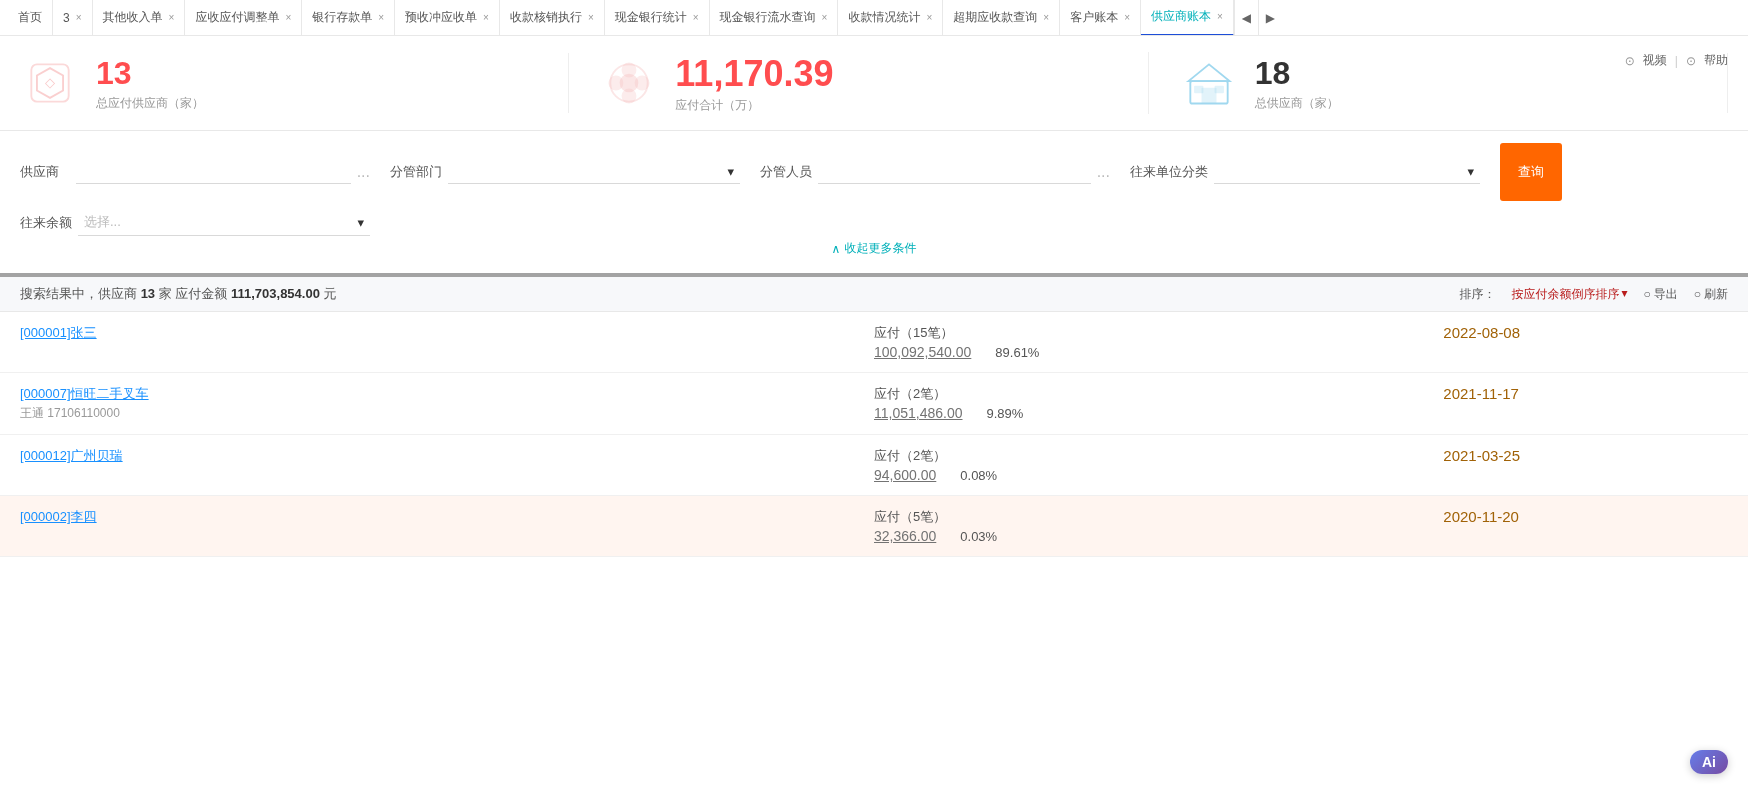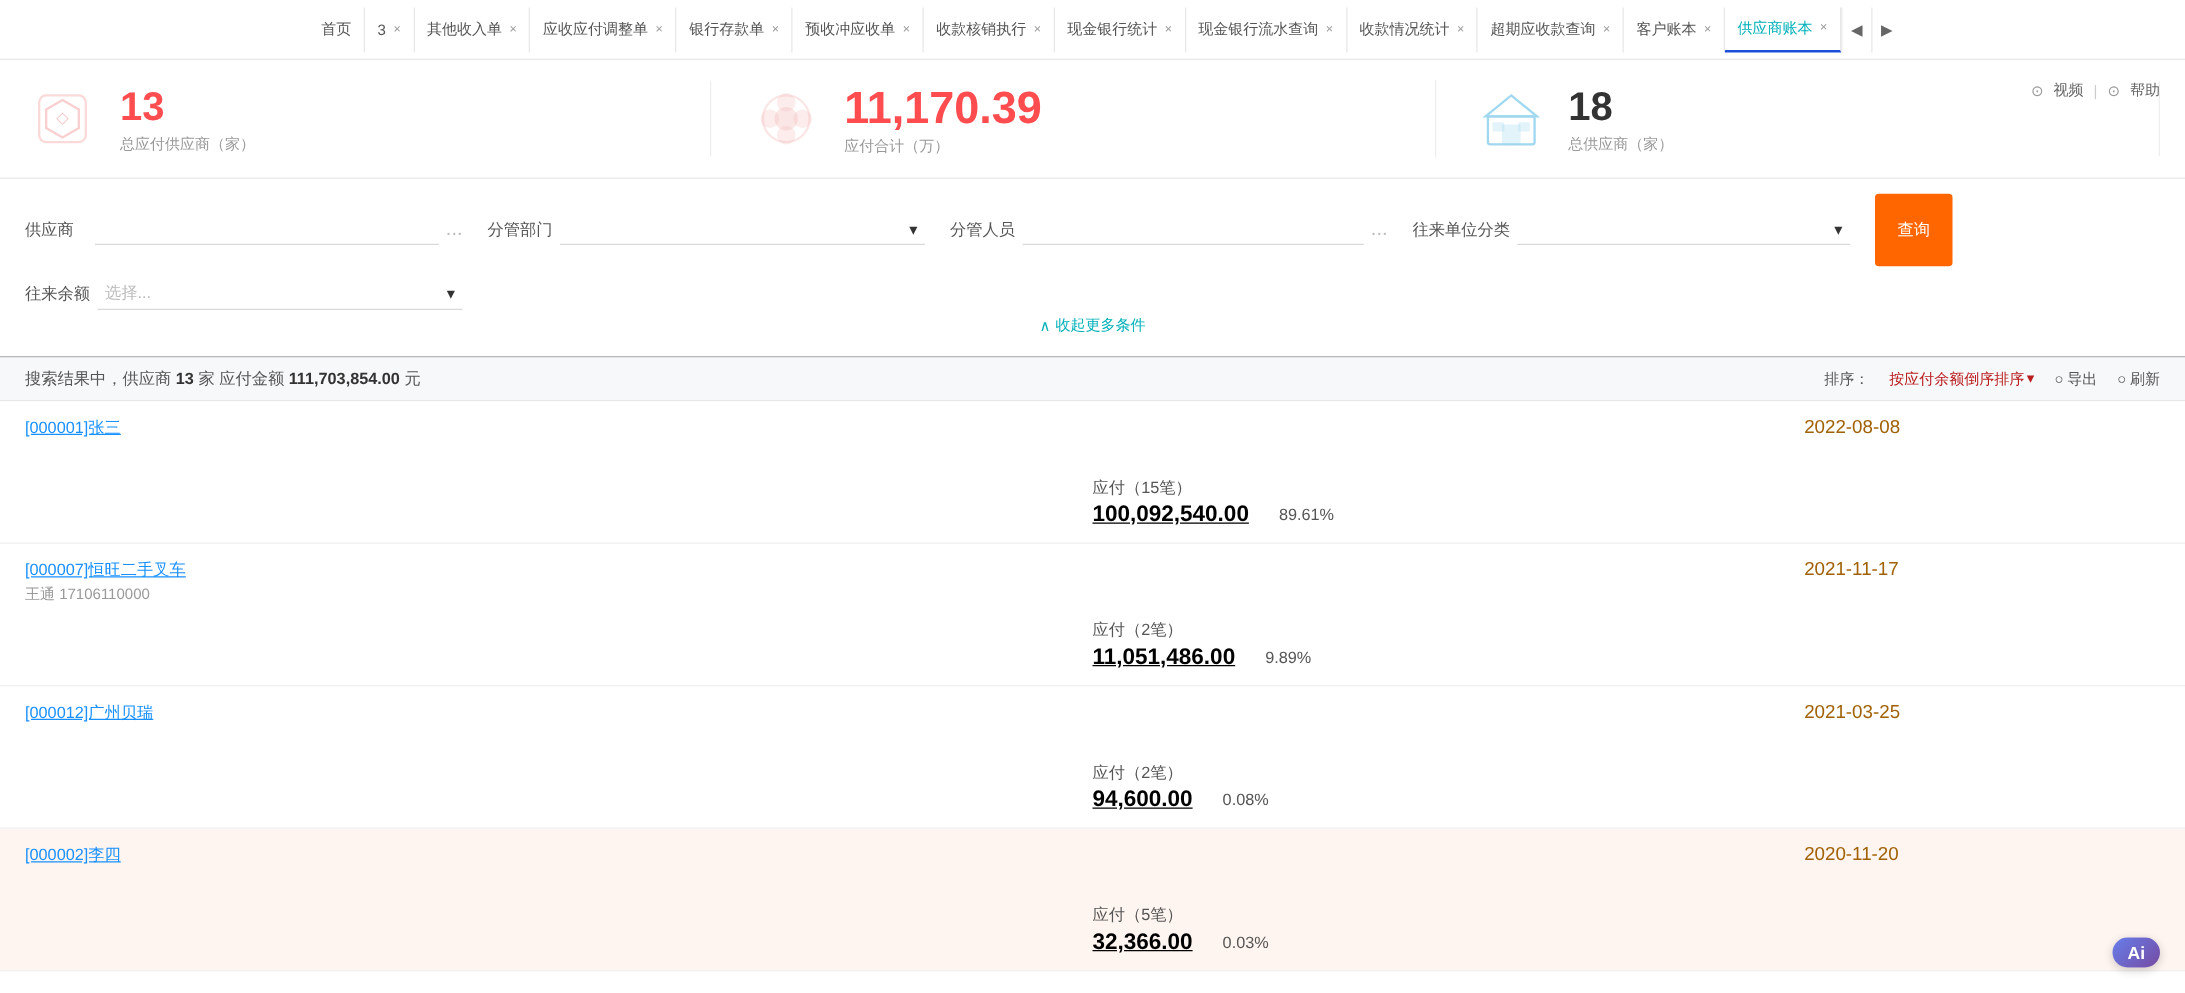--- a/index.html
+++ b/index.html
@@ -4,24 +4,23 @@
   <style>
     * { box-sizing: border-box; margin: 0; padding: 0; }
     body { font-family: 'Microsoft YaHei', Arial, sans-serif; font-size: 13px; background: #f5f5f5; color: #333; overflow-x: hidden; }
 
     
     .top-nav {
       display: flex;
       align-items: center;
       background: #fff;
       border-bottom: 1px solid #e8e8e8;
-      height: 48px;
-      padding: 0 0 0 20px;
+      height: 36px;
+      padding: 0 0 0 8px;
       overflow: hidden;
-      justify-content: center;
     }
     .nav-tab {
       display: flex;
       align-items: center;
       padding: 0 10px;
       height: 36px;
       font-size: 12px;
       color: #555;
       cursor: pointer;
       white-space: nowrap;
@@ -94,21 +93,21 @@
       color: #666;
       gap: 8px;
     }
     .header-right a { color: #666; text-decoration: none; }
     .header-right span { color: #ccc; }
 
     
     .filter-area {
       background: #fff;
       padding: 12px 20px 8px 20px;
-      border-bottom: 1px solid #a3a3a3;
+      border-bottom: 4px solid #a3a3a3;
     }
     .filter-row {
       display: flex;
       align-items: center;
       gap: 20px;
       margin-bottom: 8px;
       flex-wrap: wrap;
     }
     .filter-item {
       display: flex;
@@ -225,27 +224,27 @@
       align-items: start;
     }
     .table-row.highlighted { background: #fff5f0; }
     .supplier-link {
       color: #1890ff;
       text-decoration: underline;
       cursor: pointer;
       font-size: 13px;
     }
     .supplier-sub { font-size: 12px; color: #999; margin-top: 2px; }
-    .tx-label { font-size: 13px; color: #555; margin-top: 48px; }
+    .tx-label { font-size: 13px; color: #555; }
     .tx-amount {
-      font-size: 18px;
-      color: #000000;
+      font-size: 14px;
+      color: #737373;
       cursor: pointer;
       text-decoration: underline;
-      font-weight: 700;
+      font-weight: 400;
     }
     .tx-percent { font-size: 13px; color: #555; margin-left: 20px; }
     .tx-row { display: flex; align-items: center; gap: 4px; margin-top: 2px; }
     .last-pay-date { font-size: 15px; color: #a16207; }
 
     
     .main-content { height: calc(794px - 36px - 92px - 80px - 40px); overflow-y: auto; }
     .main-content::-webkit-scrollbar { width: 6px; }
     .main-content::-webkit-scrollbar-thumb { background: #ccc; border-radius: 3px; }
   </style>

